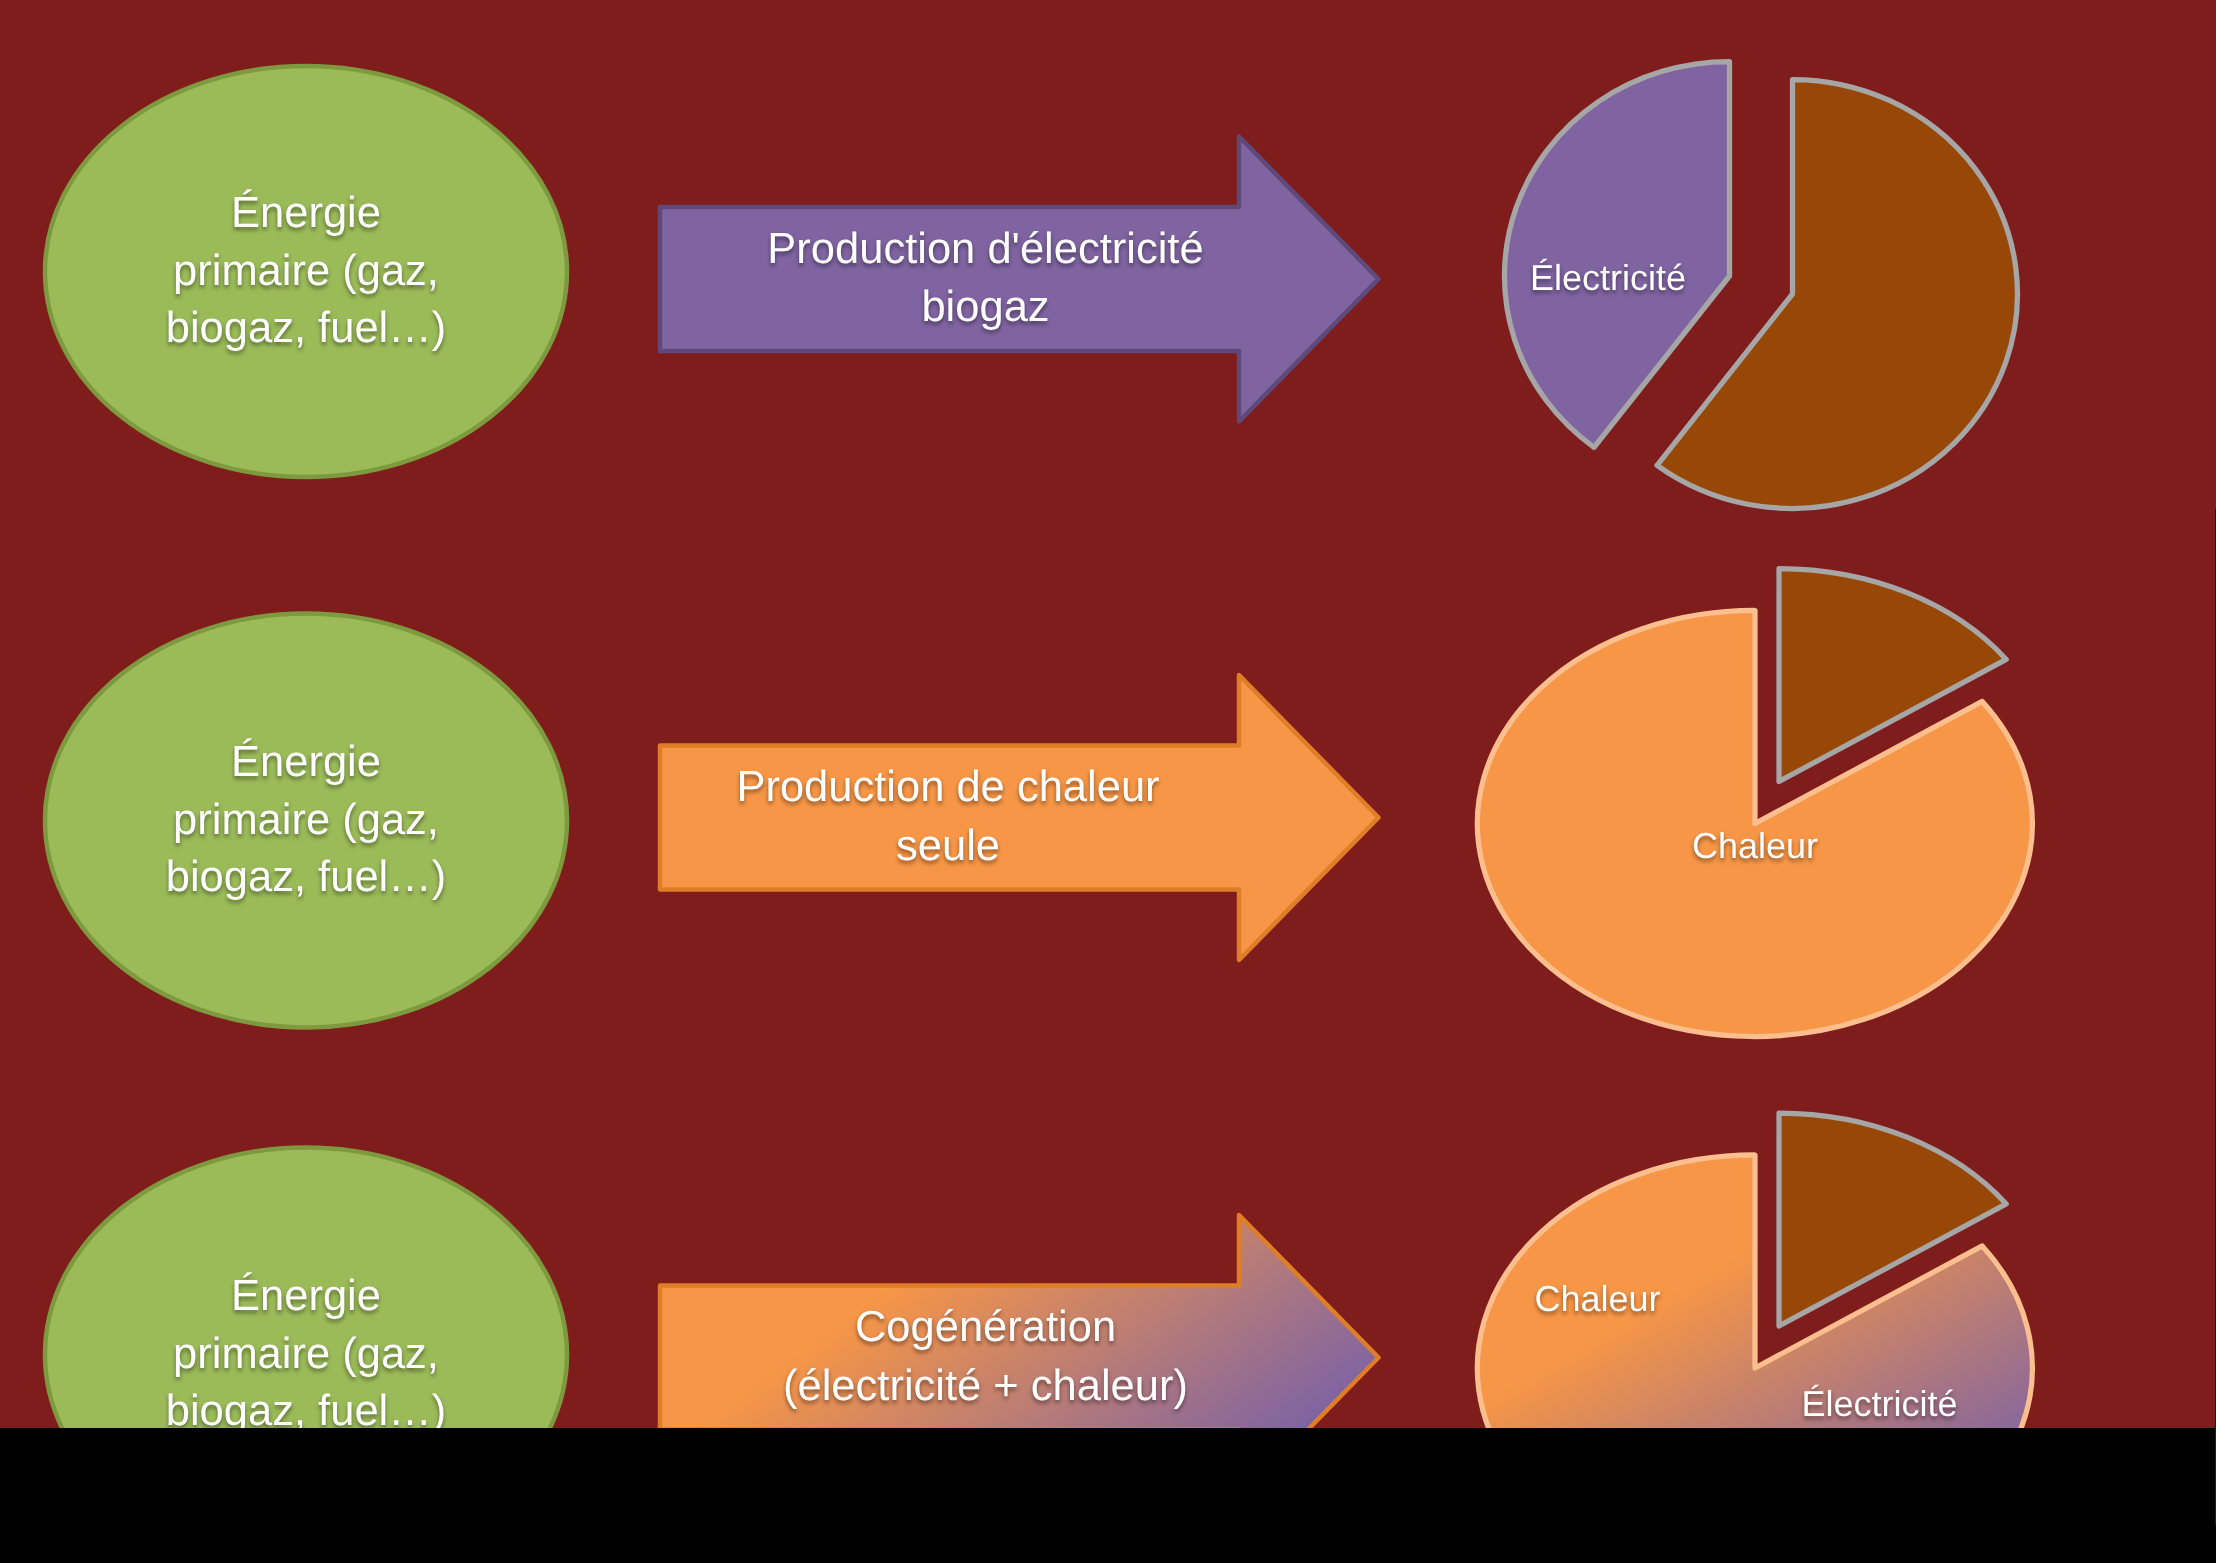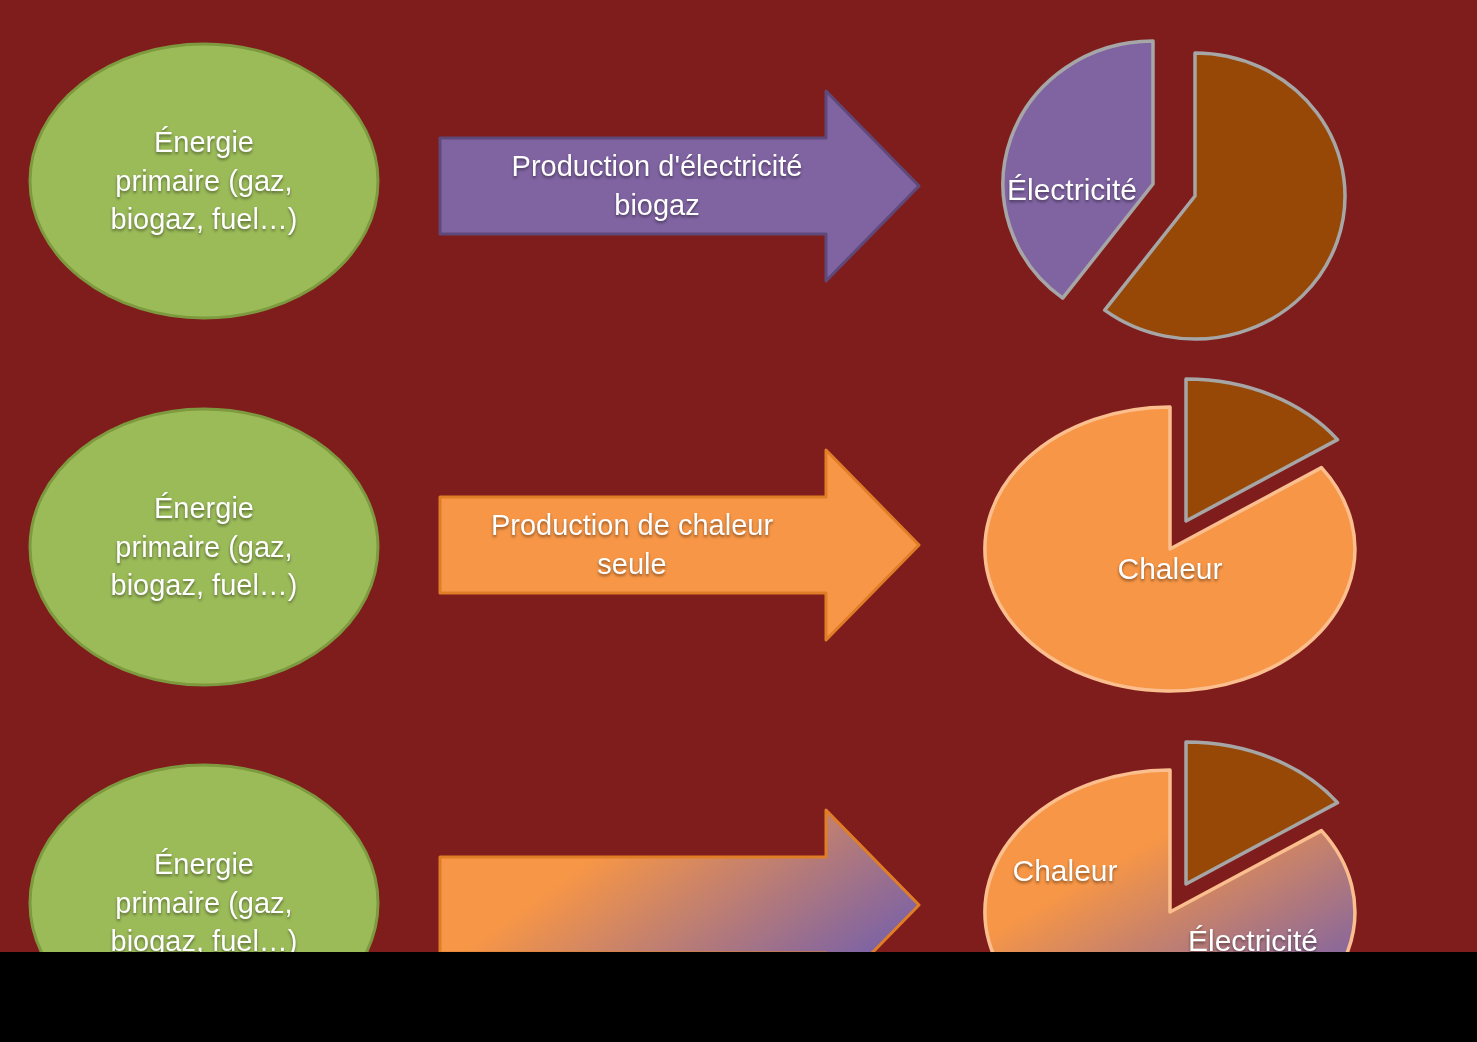--- a/index.html
+++ b/index.html
@@ -17,21 +17,21 @@
   .label {
     position: absolute;
     text-align: center;
     font-size: 29px;
     line-height: 1.33;
     white-space: pre-line;
     color: #fff;
     text-shadow: 0 2px 3px rgba(0,0,0,0.45);
     pointer-events: none;
   }
-  .pie-label { font-size: 30px; }
+  .pie-label { font-size: 24px; }
 </style>
 </head>
 <body>
 
 <div class="canvas">
 
   <svg width="1477" height="1042" viewBox="0 0 1477 1042">
     <defs>
       <linearGradient id="grad-arrow-cogen" x1="0" y1="0" x2="1" y2="0.55">
         <stop offset="0" stop-color="#F79646"></stop>
@@ -80,19 +80,21 @@
 primaire (gaz,
 biogaz, fuel…)</div>
   <div class="label" style="left:54px; top:845px; width:300px;">Énergie
 primaire (gaz,
 biogaz, fuel…)</div>
 
   <div class="label" style="left:457px; top:147px; width:400px;">Production d'électricité
 biogaz</div>
   <div class="label" style="left:432px; top:506px; width:400px;">Production de chaleur
 seule</div>
+  <div class="label" style="left:457px; top:866px; width:400px;">Cogénération
+(électricité + chaleur)</div>
 
   <div class="label pie-label" style="left:962px; top:170px; width:220px;">Électricité</div>
   <div class="label pie-label" style="left:1060px; top:549px; width:220px;">Chaleur</div>
   <div class="label pie-label" style="left:955px; top:851px; width:220px;">Chaleur</div>
   <div class="label pie-label" style="left:1143px; top:921px; width:220px;">Électricité</div>
 
 </div>
 
 </body></html>

